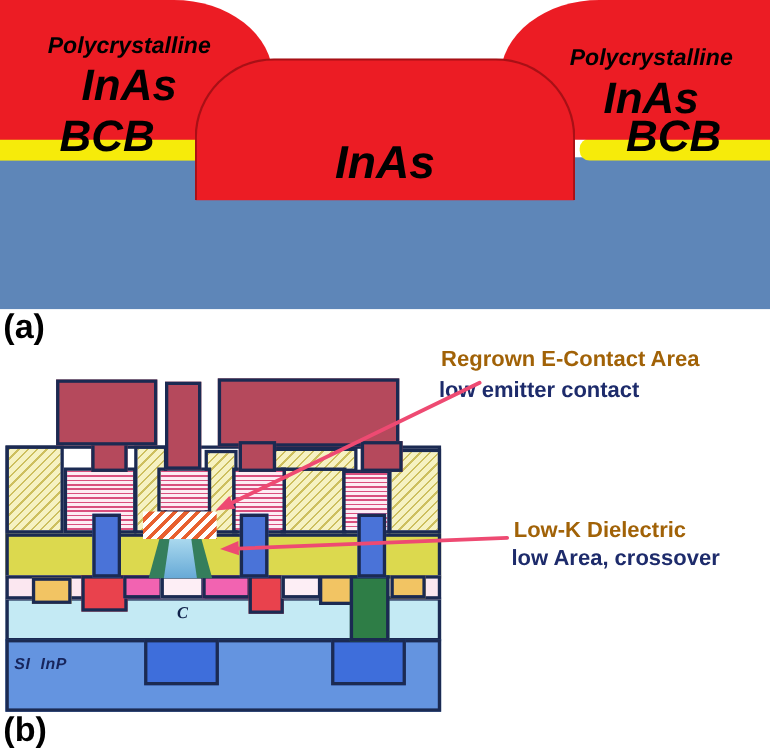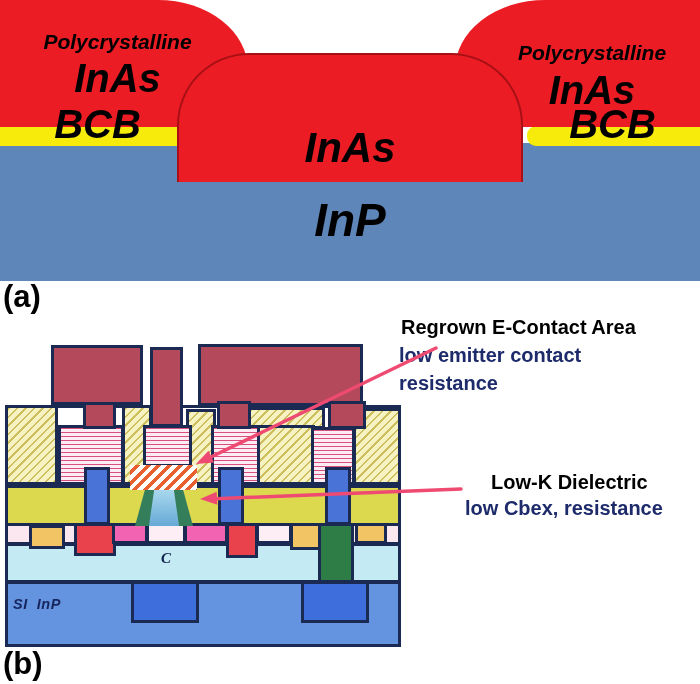--- a/index.html
+++ b/index.html
@@ -39,42 +39,41 @@
                 clip-path:polygon(17% 0,83% 0,100% 100%,0 100%); }
   .mesa-core  { position:absolute; inset:0;
                 background:linear-gradient(180deg,#a9d8ee 0,#66a9d6 100%);
                 clip-path:polygon(33% 0,67% 0,76% 100%,24% 100%); }
   .dev-lbl-c   { position:absolute; font-family:"Liberation Serif", serif; font-weight:bold;
                  font-size:15px; color:#10214a; }
   .dev-lbl-sub { position:absolute; font-weight:bold; font-size:14.5px; color:#17255c;
                  white-space:pre; letter-spacing:.5px; }
   
   .ann { position:absolute; font-weight:bold; font-size:20px; white-space:nowrap; line-height:29px; }
-  .ann-red  { color:#000000; }
+  .ann-red  { color:#a16207; }
   .ann-navy { color:#1d2b6b; }
   svg.arrows { position:absolute; left:0; top:0; pointer-events:none; }
 </style>
 </head>
 <body>
 
 <div id="stage">
 
   <section class="abs" style="left:0;top:0;width:700px;height:315px">
     <div class="abs pa-blue" style="left:0;top:143px;width:700px;height:138px"></div>
     <div class="abs pa-yellow" style="left:0;top:125px;width:181px;height:21px"></div>
     <div class="abs pa-yellow" style="left:527px;top:126px;width:173px;height:20px;border-radius:9px 0 0 9px"></div>
     <div class="abs pa-red" style="left:0;top:0;width:248px;height:127px;border-top-right-radius:90px 70px"></div>
     <div class="abs pa-red" style="left:455px;top:0;width:245px;height:127px;border-top-left-radius:90px 70px"></div>
     <div class="abs pa-dome" style="left:177px;top:53px;width:346px;height:129px"></div>
 
     <div class="lbl" style="left:25px;top:31px;width:185px;font-size:21px">Polycrystalline</div>
     <div class="lbl" style="left:25px;top:58px;width:185px;font-size:40px">InAs</div>
     <div class="lbl" style="left:15px;top:104px;width:165px;font-size:40px">BCB</div>
     <div class="lbl" style="left:255px;top:126px;width:190px;font-size:42px">InAs</div>
-    <div class="lbl" style="left:255px;top:197px;width:190px;font-size:46px">InP</div>
     <div class="lbl" style="left:497px;top:42px;width:190px;font-size:21px">Polycrystalline</div>
     <div class="lbl" style="left:497px;top:70px;width:190px;font-size:40px">InAs</div>
     <div class="lbl" style="left:535px;top:104px;width:155px;font-size:40px">BCB</div>
   </section>
 
   <div class="ptag" style="left:3px;top:279px">(a)</div>
 
   <section class="abs" style="left:5px;top:337px;width:396px;height:310px">
 
     <div class="nb f-white" style="left:0;top:68px;width:396px;height:242px"></div>
@@ -127,23 +126,22 @@
     </div>
 
     <div class="dev-lbl-c" style="left:156px;top:213px">C</div>
     <div class="dev-lbl-sub" style="left:8px;top:259px">SI  InP</div>
   </section>
 
   <div class="ptag" style="left:3px;top:646px">(b)</div>
 
   <div class="ann ann-red" style="left:401px;top:313px">Regrown E-Contact Area</div>
   <div class="ann ann-navy" style="left:399px;top:341px">low emitter contact</div>
-  <div class="ann ann-navy" style="left:399px;top:369px">resistance</div>
-  <div class="ann ann-red" style="left:491px;top:468px">Low-K Dielectric</div>
-  <div class="ann ann-navy" style="left:465px;top:494px">low Cbex, resistance</div>
+  <div class="ann ann-red" style="left:467px;top:468px">Low-K Dielectric</div>
+  <div class="ann ann-navy" style="left:465px;top:494px">low Area, crossover</div>
 
   <svg class="arrows" width="700" height="684" viewBox="0 0 700 684">
     <g stroke="#ee4a72" fill="#ee4a72">
       <line x1="436" y1="348" x2="211" y2="457" stroke-width="3.5" stroke-linecap="round"></line>
       <polygon points="196,464 208.5,450.8 214.1,462.5" stroke="none"></polygon>
     </g>
     <g stroke="#ee4a72" fill="#ee4a72">
       <line x1="461" y1="489" x2="216" y2="498.7" stroke-width="3.5" stroke-linecap="round"></line>
       <polygon points="200,499 216.7,491.8 217.3,504.8" stroke="none"></polygon>
     </g>

